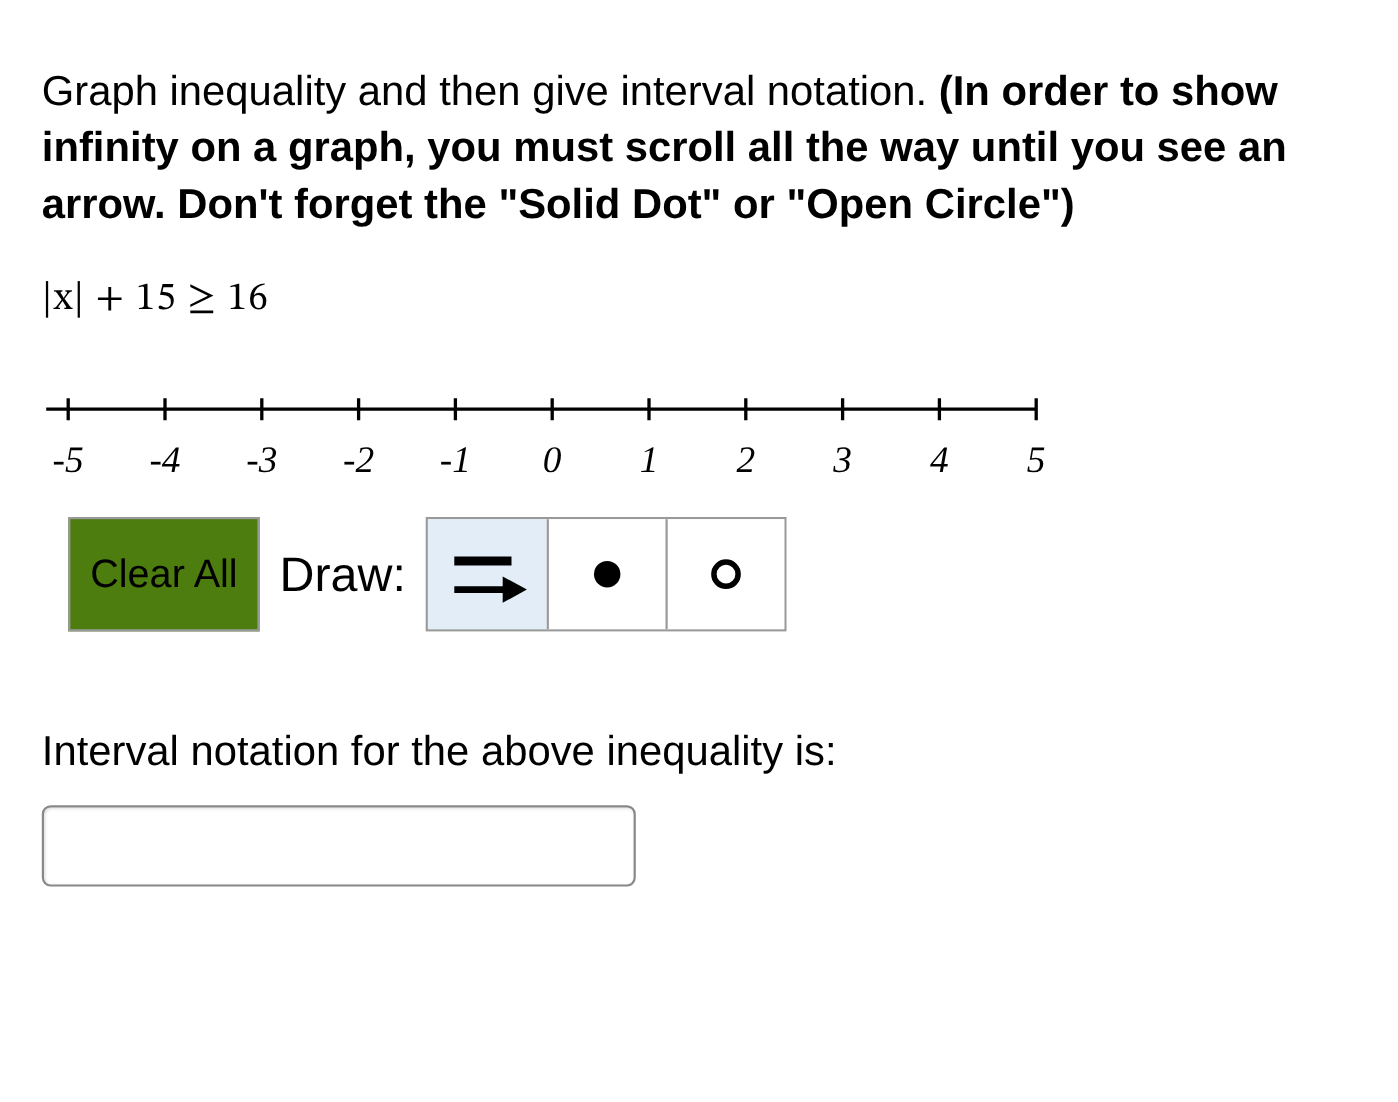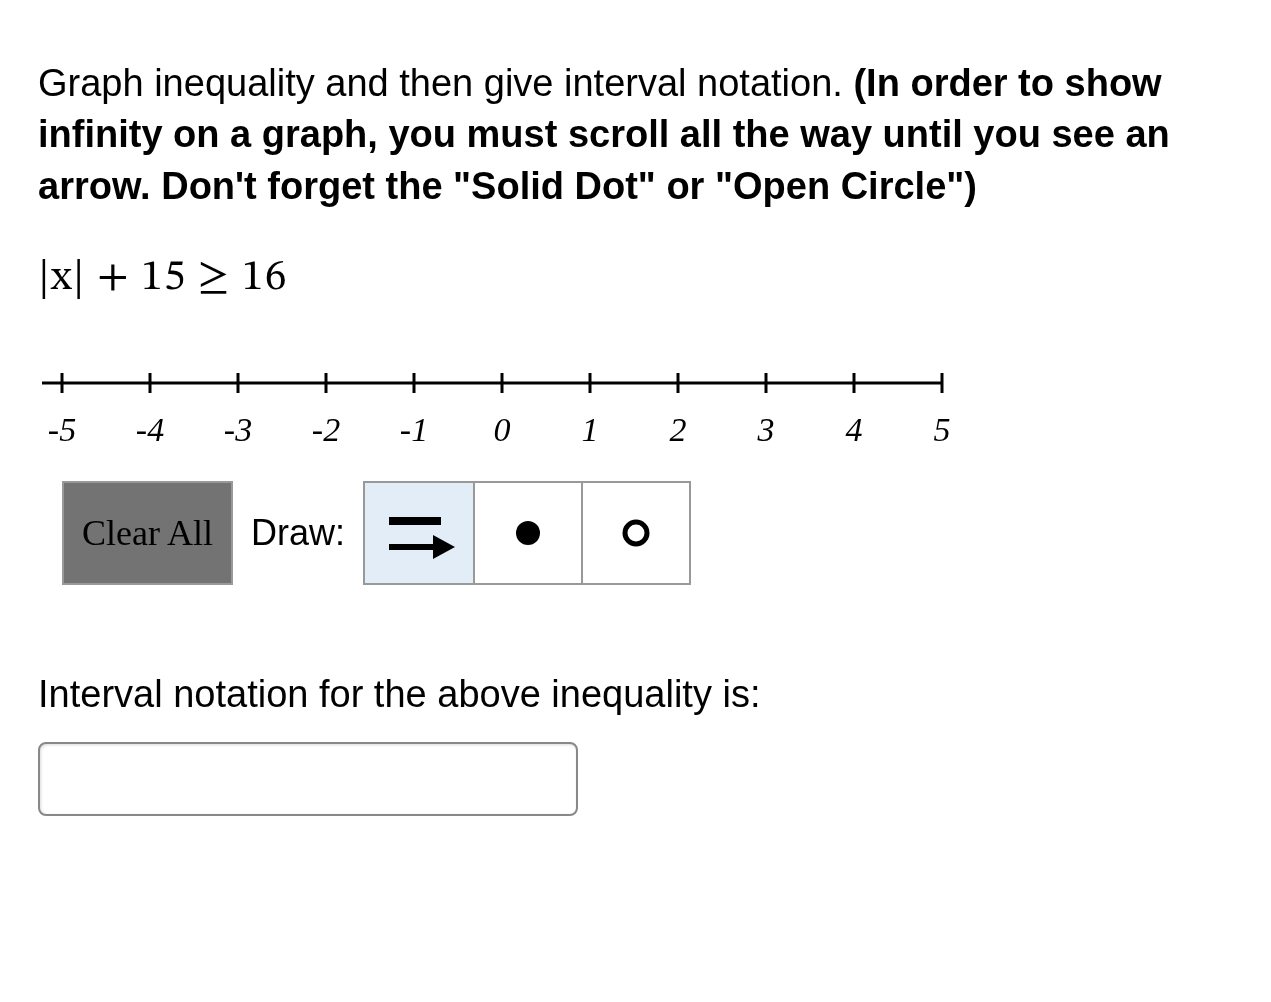--- a/index.html
+++ b/index.html
@@ -21,21 +21,21 @@
     margin-bottom: 36px;
   }
   .instructions .normal {
     font-weight: 400;
   }
   .instructions .bold {
     font-weight: 700;
   }
   .inequality {
     font-family: "Cambria Math", "STIX Two Math", "Latin Modern Math", "Times New Roman", serif;
-    font-size: 44px;
+    font-size: 36px;
     margin-top: 22px;
     margin-bottom: 64px;
     letter-spacing: 1px;
   }
   .numline-wrap {
     margin-left: -6px;
     margin-bottom: 28px;
   }
   .numline-svg {
     display: block;
@@ -61,28 +61,28 @@
   .toolbar {
     display: flex;
     align-items: stretch;
     gap: 12px;
     margin-left: 24px;
     margin-top: 8px;
     margin-bottom: 84px;
   }
   .btn {
     border: 2px solid #999;
-    background: #737373;
+    background: #4d7c0f;
     font-size: 36px;
-    font-family: Liberation Serif, serif;
+    font-family: Liberation Sans, sans-serif;
     padding: 10px 18px;
     cursor: pointer;
   }
   .draw-label {
-    font-size: 36px;
+    font-size: 44px;
     align-self: center;
     padding: 0 6px;
   }
   .tool-group {
     display: flex;
     border: 2px solid #999;
   }
   .tool {
     width: 108px;
     height: 100px;

